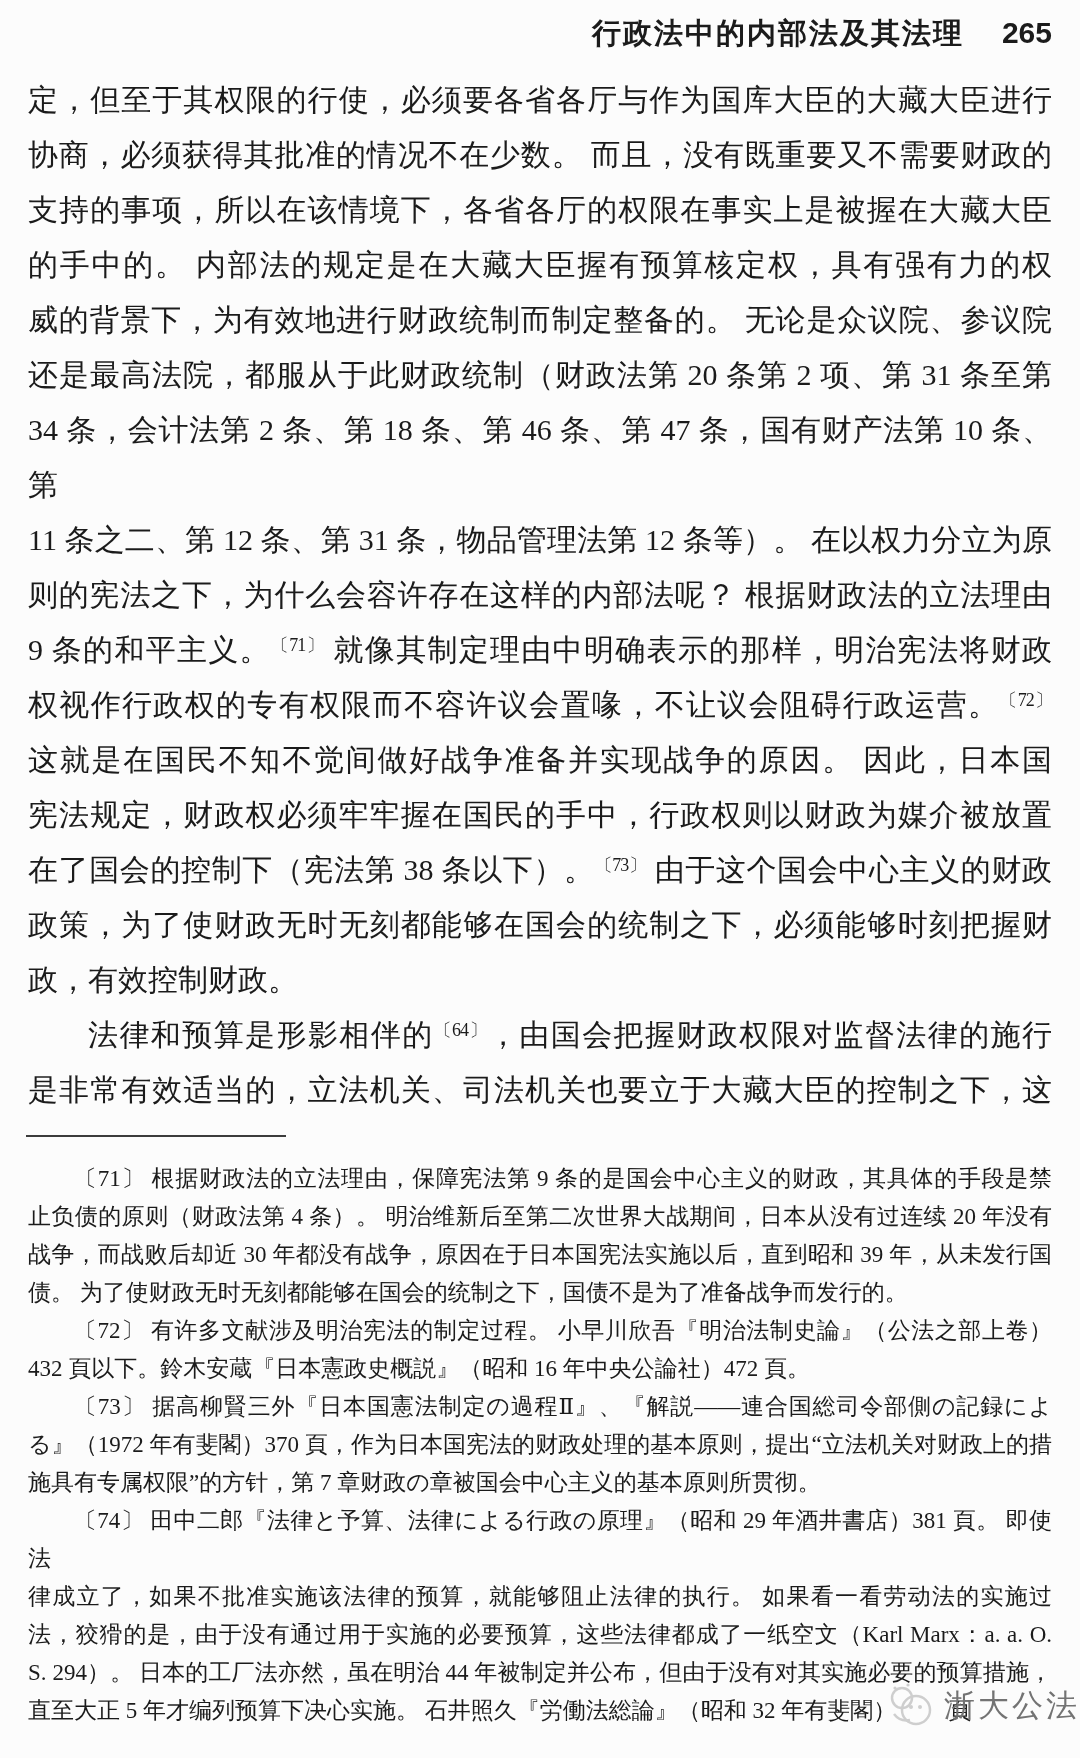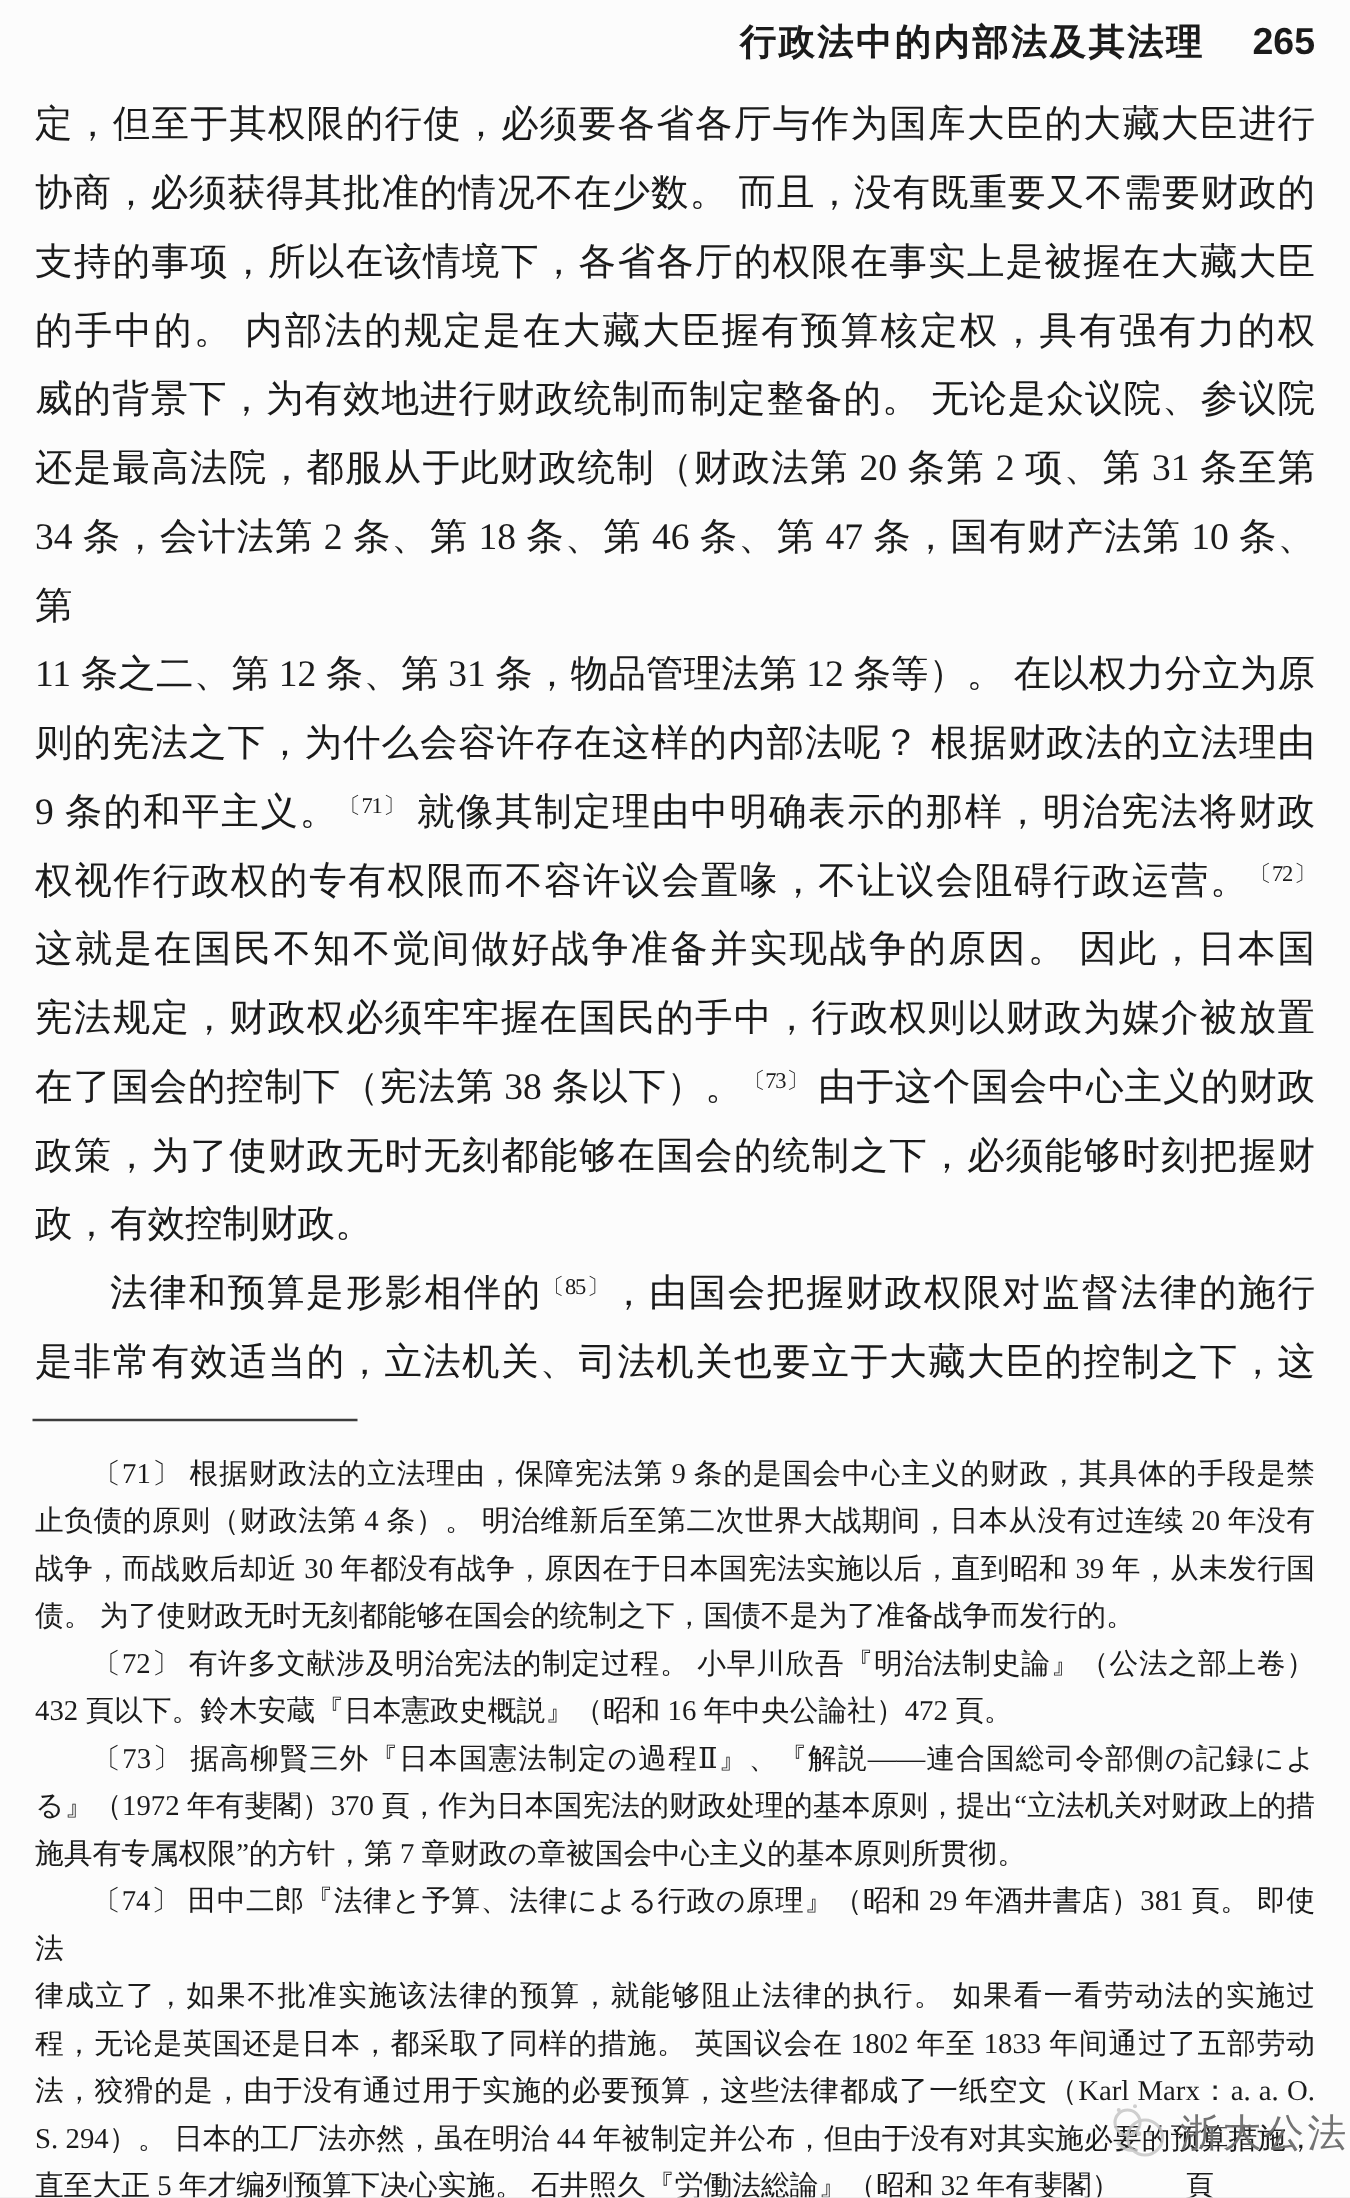--- a/index.html
+++ b/index.html
@@ -114,39 +114,38 @@
       <div class="tline"><span>34 条，会计法第 2 条、第 18 条、第 46 条、第 47 条，国有财产法第 10 条、第</span></div>
       <div class="tline"><span>11 条之二、第 12 条、第 31 条，物品管理法第 12 条等）。 在以权力分立为原</span></div>
       <div class="tline"><span>则的宪法之下，为什么会容许存在这样的内部法呢？ 根据财政法的立法理由</span></div>
       <div class="tline"><span>9 条的和平主义。</span><sup>〔71〕</sup><span> 就像其制定理由中明确表示的那样，明治宪法将财政</span></div>
       <div class="tline"><span>权视作行政权的专有权限而不容许议会置喙，不让议会阻碍行政运营。</span><sup>〔72〕</sup></div>
       <div class="tline"><span>这就是在国民不知不觉间做好战争准备并实现战争的原因。 因此，日本国</span></div>
       <div class="tline"><span>宪法规定，财政权必须牢牢握在国民的手中，行政权则以财政为媒介被放置</span></div>
       <div class="tline"><span>在了国会的控制下（宪法第 38 条以下）。</span><sup>〔73〕</sup><span> 由于这个国会中心主义的财政</span></div>
       <div class="tline"><span>政策，为了使财政无时无刻都能够在国会的统制之下，必须能够时刻把握财</span></div>
       <div class="tline end"><span>政，有效控制财政。</span></div>
-      <div class="tline ind"><span>法律和预算是形影相伴的</span><sup>〔85〕</sup><span>，由国会把握财政权限对监督法律的施行</span></div>
+      <div class="tline ind"><span>法律和预算是形影相伴的</span><sup>〔64〕</sup><span>，由国会把握财政权限对监督法律的施行</span></div>
       <div class="tline"><span>是非常有效适当的，立法机关、司法机关也要立于大藏大臣的控制之下，这</span></div>
     </div>
 
   <div class="footnote-divider"></div>
 
   <div class="footnotes" id="footnote-lines">
       <div class="tline ind"><span>〔71〕 根据财政法的立法理由，保障宪法第 9 条的是国会中心主义的财政，其具体的手段是禁</span></div>
       <div class="tline"><span>止负债的原则（财政法第 4 条）。 明治维新后至第二次世界大战期间，日本从没有过连续 20 年没有</span></div>
       <div class="tline"><span>战争，而战败后却近 30 年都没有战争，原因在于日本国宪法实施以后，直到昭和 39 年，从未发行国</span></div>
       <div class="tline end"><span>债。 为了使财政无时无刻都能够在国会的统制之下，国债不是为了准备战争而发行的。</span></div>
       <div class="tline ind"><span>〔72〕 有许多文献涉及明治宪法的制定过程。 小早川欣吾『明治法制史論』（公法之部上卷）</span></div>
       <div class="tline end"><span>432 頁以下。鈴木安蔵『日本憲政史概説』（昭和 16 年中央公論社）472 頁。</span></div>
       <div class="tline ind"><span>〔73〕 据高柳賢三外『日本国憲法制定の過程Ⅱ』、『解説——連合国総司令部側の記録によ</span></div>
       <div class="tline"><span>る』（1972 年有斐閣）370 頁，作为日本国宪法的财政处理的基本原则，提出“立法机关对财政上的措</span></div>
       <div class="tline end"><span>施具有专属权限”的方针，第 7 章财政の章被国会中心主义的基本原则所贯彻。</span></div>
       <div class="tline ind"><span>〔74〕 田中二郎『法律と予算、法律による行政の原理』（昭和 29 年酒井書店）381 頁。 即使法</span></div>
       <div class="tline"><span>律成立了，如果不批准实施该法律的预算，就能够阻止法律的执行。 如果看一看劳动法的实施过</span></div>
-      <div class="tline"><span>程，无论是英国还是日本，都采取了同样的措施。 英国议会在 1802 年至 1833 年间通过了五部劳动</span></div>
       <div class="tline"><span>法，狡猾的是，由于没有通过用于实施的必要预算，这些法律都成了一纸空文（Karl Marx：a. a. O.</span></div>
       <div class="tline"><span>S. 294）。 日本的工厂法亦然，虽在明治 44 年被制定并公布，但由于没有对其实施必要的预算措施，</span></div>
       <div class="tline end"><span>直至大正 5 年才编列预算下决心实施。 石井照久『労働法総論』（昭和 32 年有斐閣）</span><span class="wm-gap"></span><span>頁</span></div>
     </div>
 
   <div class="watermark">
     <span class="watermark-logo">
       <svg width="54" height="48" viewBox="0 0 54 48">
         <g fill="none" stroke="#c7c7c7" stroke-width="2.5">
           <circle cx="16" cy="18" r="10"></circle>

